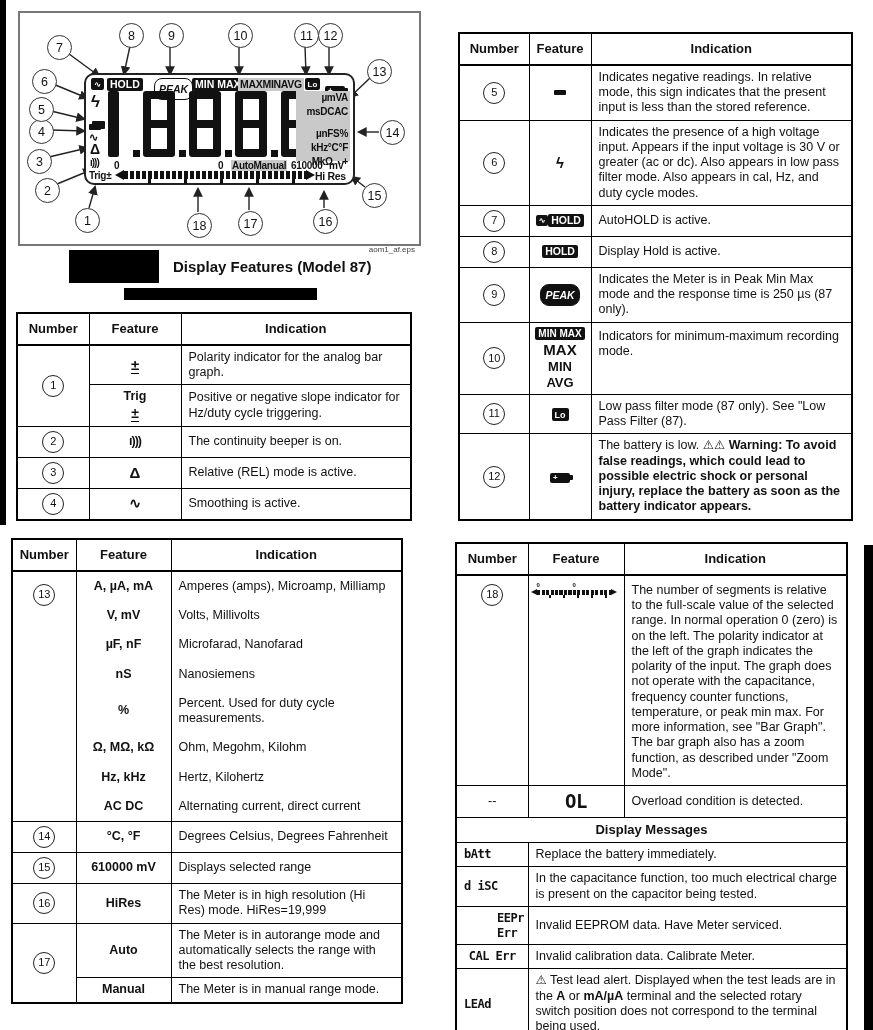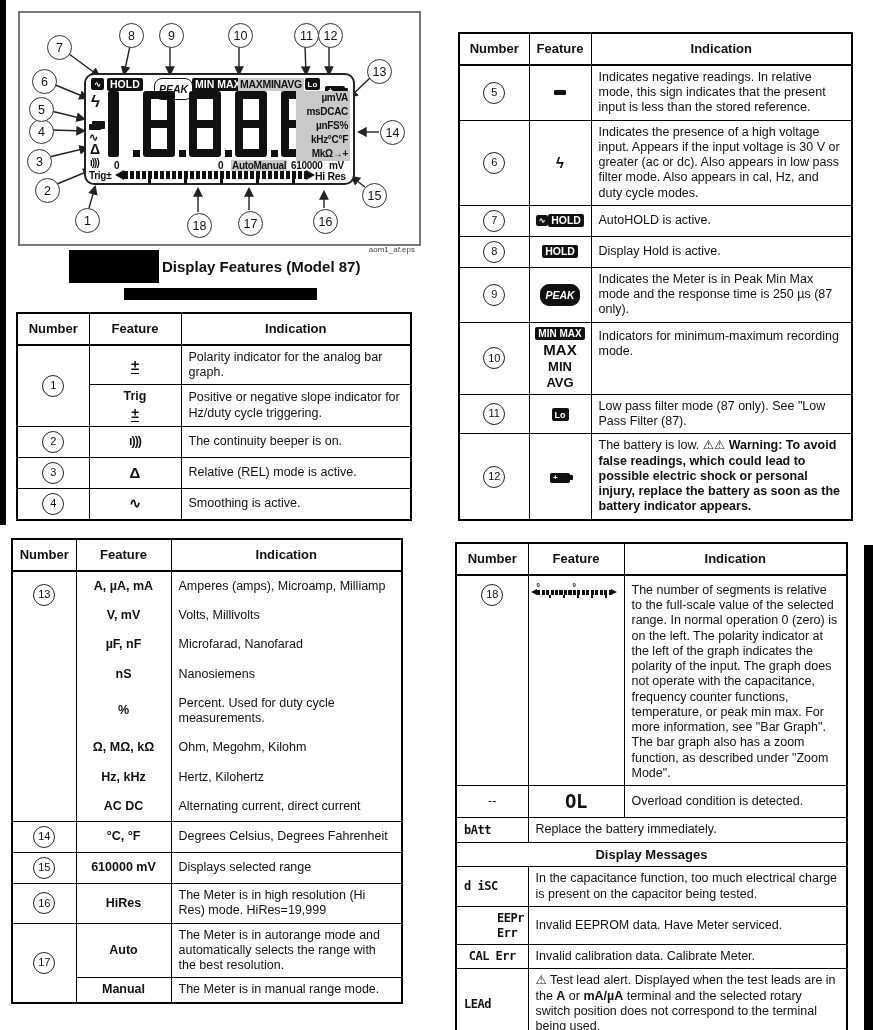--- a/index.html
+++ b/index.html
@@ -136,21 +136,21 @@
     <div class="abs d8" style="left:103px;top:16px;"></div>
     <div class="abs dp" style="left:139px;top:75px;"></div>
     <div class="abs d8" style="left:149px;top:16px;"></div>
     <div class="abs dp" style="left:185px;top:75px;"></div>
     <div class="abs d8" style="left:195px;top:16px;"></div>
 
     
     <div class="abs graybg" style="left:210px;top:16px;width:54px;height:70px;text-align:right;padding-right:2px;box-sizing:border-box;">
       <div class="lcdtxt" style="font-size:10px;line-height:14px;">µmVA</div>
       <div class="lcdtxt" style="font-size:10px;line-height:14px;">msDCAC</div>
-      <div class="lcdtxt" style="font-size:10px;line-height:14px;">µnFS%</div>
+      <div class="lcdtxt" style="font-size:10px;line-height:14px;margin-top:8px;">µnFS%</div>
       <div class="lcdtxt" style="font-size:10px;line-height:14px;">kHz°C°F</div>
       <div class="lcdtxt" style="font-size:10px;line-height:14px;">MkΩ→+</div>
     </div>
 
     
     <div class="abs lcdtxt" style="left:28px;top:85px;font-size:10px;">0</div>
     <div class="abs lcdtxt" style="left:132px;top:85px;font-size:10px;">0</div>
     <div class="abs lcdtxt graybg" style="left:145px;top:85px;font-size:10px;padding:0 1px;">AutoManual</div>
     <div class="abs lcdtxt" style="left:205px;top:85px;font-size:10px;">610000</div>
     <div class="abs lcdtxt" style="left:243px;top:85px;font-size:10px;">mV</div>
@@ -164,21 +164,21 @@
     <div class="abs tick" style="left:98px;top:104px;"></div>
     <div class="abs tick" style="left:134px;top:104px;"></div>
     <div class="abs tick" style="left:170px;top:104px;"></div>
     <div class="abs tick" style="left:206px;top:104px;"></div>
     <div class="abs lcdtxt" style="left:229px;top:95px;font-size:10.5px;">Hi Res</div>
   </div>
 </div>
 
 <div class="abs eps" style="left:345px;top:245px;width:70px;text-align:right;">aom1_af.eps</div>
 <div class="abs scanbar" style="left:69px;top:250px;width:90px;height:33px;"></div>
-<div class="abs caption" style="left:162px;top:258px;">Display Features (Model 87)</div>
+<div class="abs caption" style="left:173px;top:258px;">Display Features (Model 87)</div>
 <div class="abs scanbar" style="left:124px;top:288px;width:193px;height:12px;"></div>
 
 <table class="tbl abs" style="left:16px;top:312px;width:396px;">
   <colgroup>
         <col style="width:72px">
         <col style="width:92px">
         <col>
       </colgroup>
   <tbody>
         <tr>
@@ -377,25 +377,25 @@
       </div>
     </td>
     <td style="vertical-align:top;padding-top:7px;">The number of segments is relative to the full-scale value of the selected range. In normal operation 0 (zero) is on the left. The polarity indicator at the left of the graph indicates the polarity of the input. The graph does not operate with the capacitance, frequency counter functions, temperature, or peak min max. For more information, see "Bar Graph". The bar graph also has a zoom function, as described under "Zoom Mode".</td>
   </tr>
   <tr>
     <td class="numcell">--</td>
     <td class="featcell seg" style="font-size:19px;">OL</td>
     <td>Overload condition is detected.</td>
   </tr>
   <tr>
+    <td class="dmh" colspan="3">Display Messages</td>
+  </tr>
+  <tr>
     <td class="seg" style="font-size:12px;">bAtt</td>
     <td colspan="2">Replace the battery immediately.</td>
-  </tr>
-  <tr>
-    <td class="dmh" colspan="3">Display Messages</td>
   </tr>
   <tr>
     <td class="seg" style="font-size:12px;">d iSC</td>
     <td colspan="2">In the capacitance function, too much electrical charge is present on the capacitor being tested.</td>
   </tr>
   <tr>
     <td class="seg" style="font-size:12px;padding-left:40px;">EEPr Err</td>
     <td colspan="2">Invalid EEPROM data. Have Meter serviced.</td>
   </tr>
   <tr>

